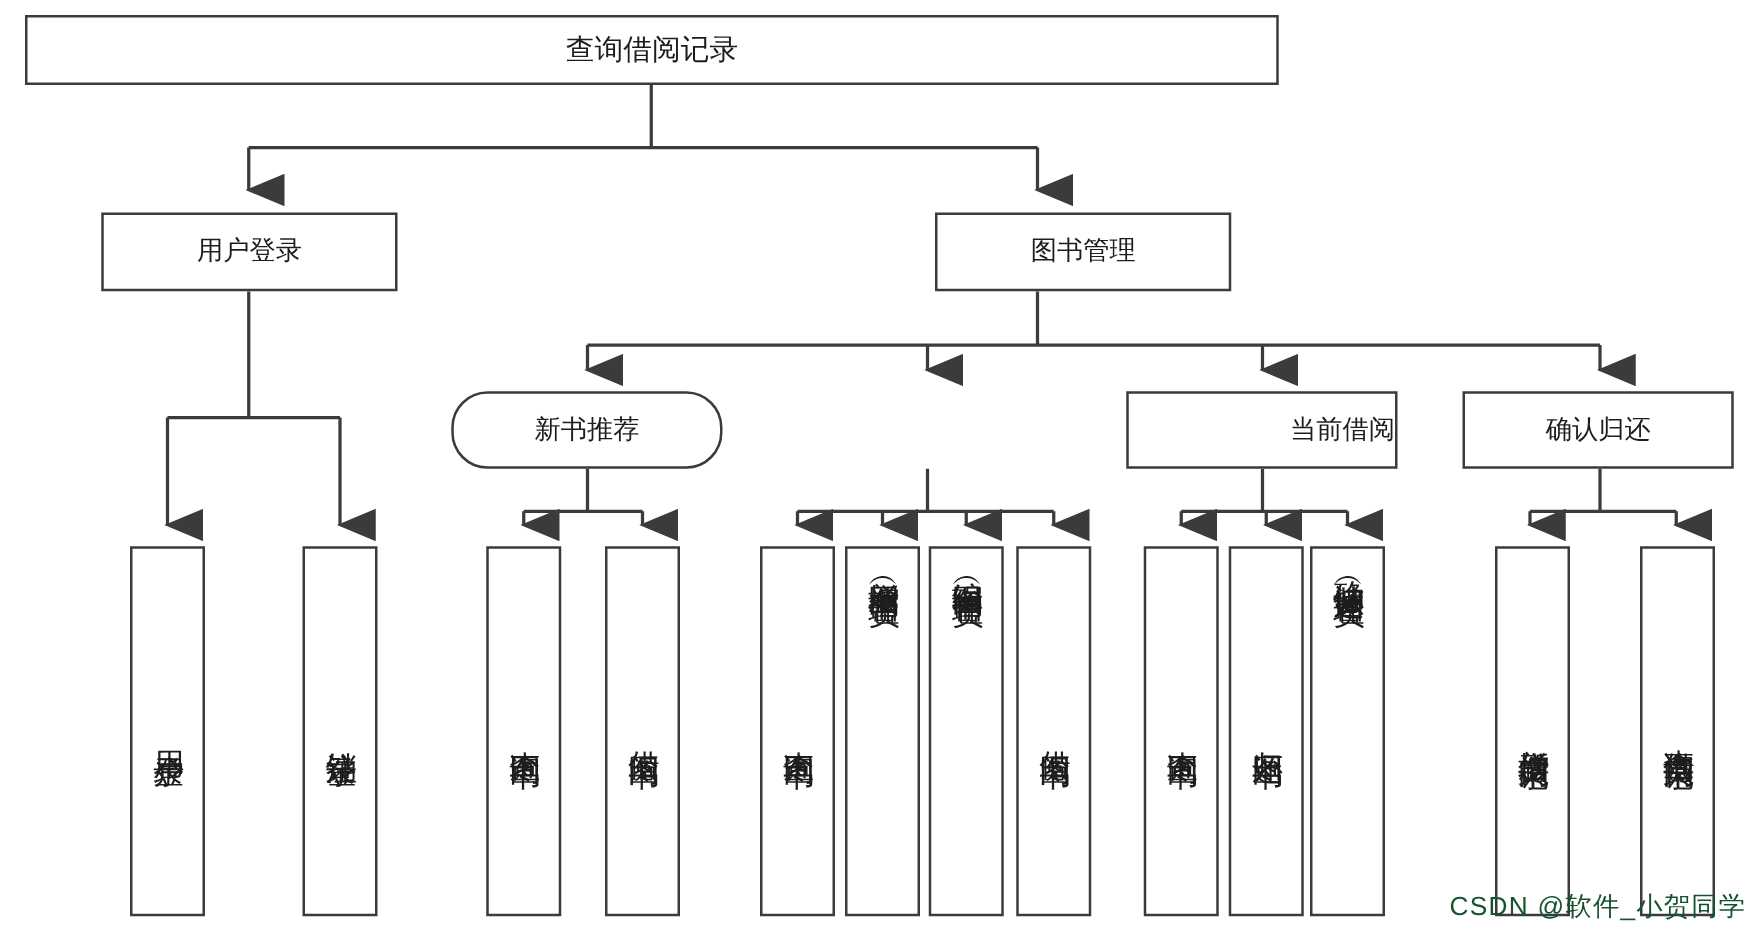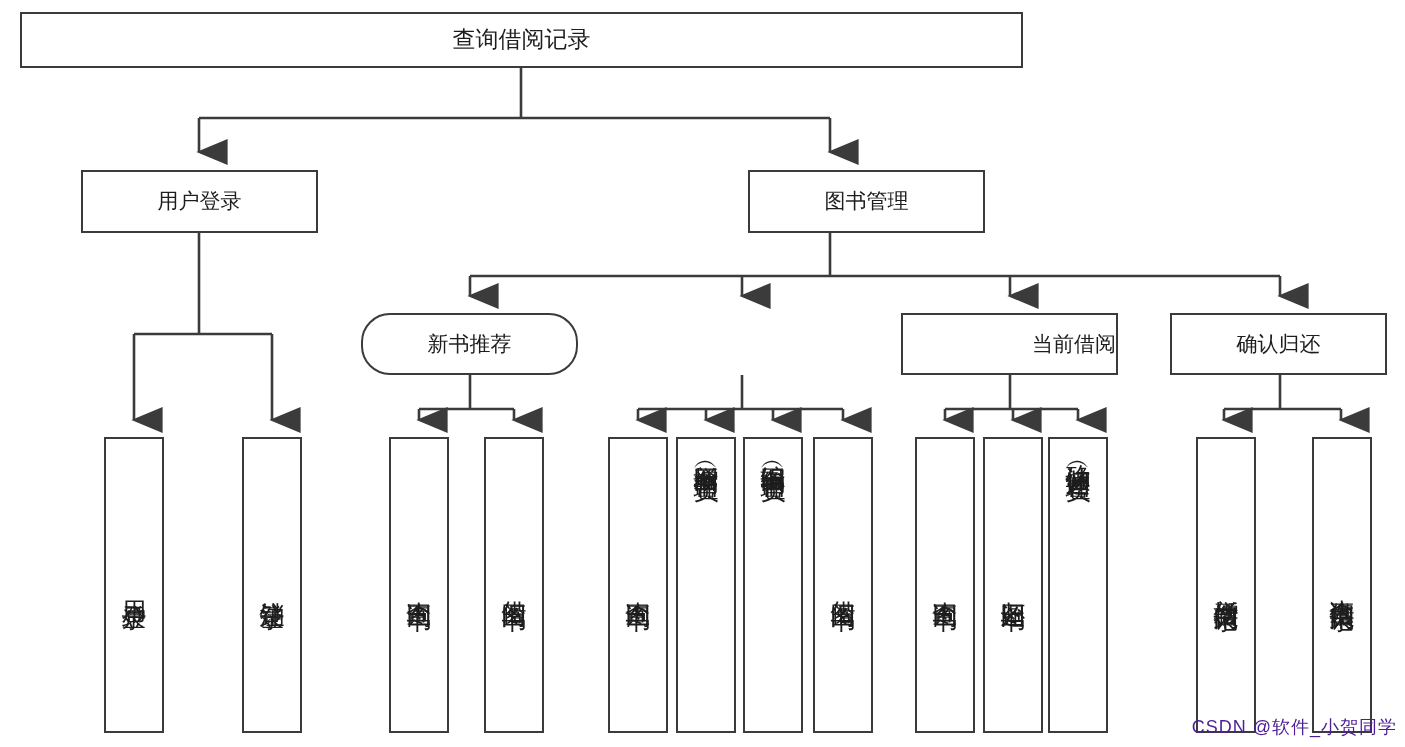--- a/index.html
+++ b/index.html
@@ -71,22 +71,22 @@
     white-space: nowrap;
     margin: 0 auto;
   }
   .leaf.center .label { margin-top: auto; margin-bottom: auto; }
   .leaf.center { align-items: center; padding-top: 0; }
 
   .watermark {
     position: absolute;
     right: 8px;
     bottom: 8px;
-    font-size: 18px;
-    color: #4c1d95;
+    font-size: 21px;
+    color: #14532d;
     letter-spacing: 1px;
     z-index: 5;
     white-space: nowrap;
   }
 </style>
 </head>
 <body>
 
 <div id="canvas">
 

